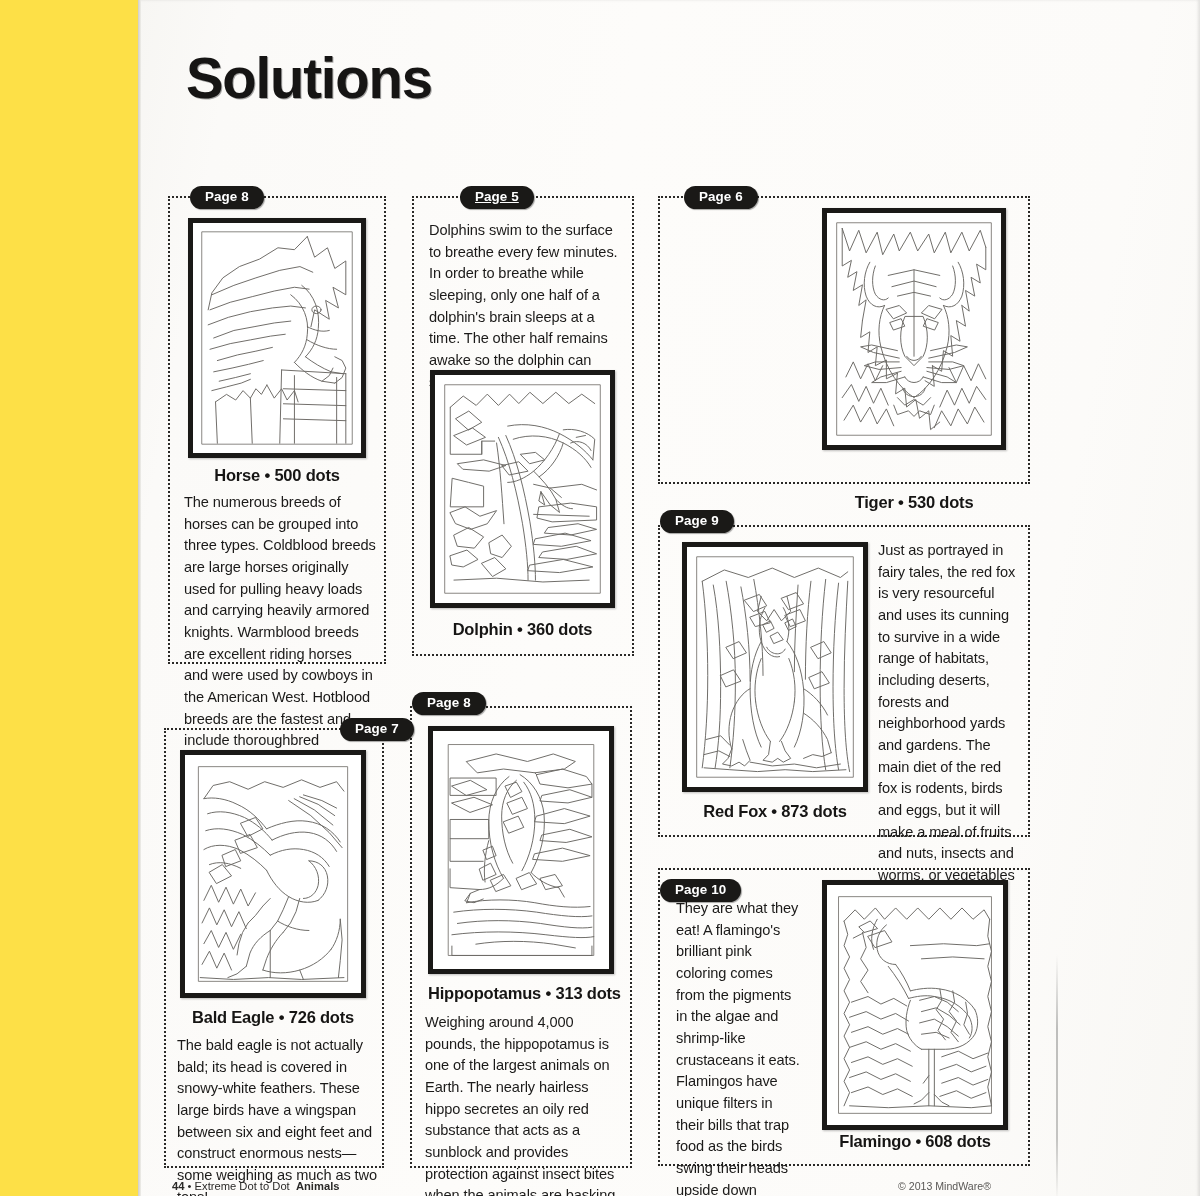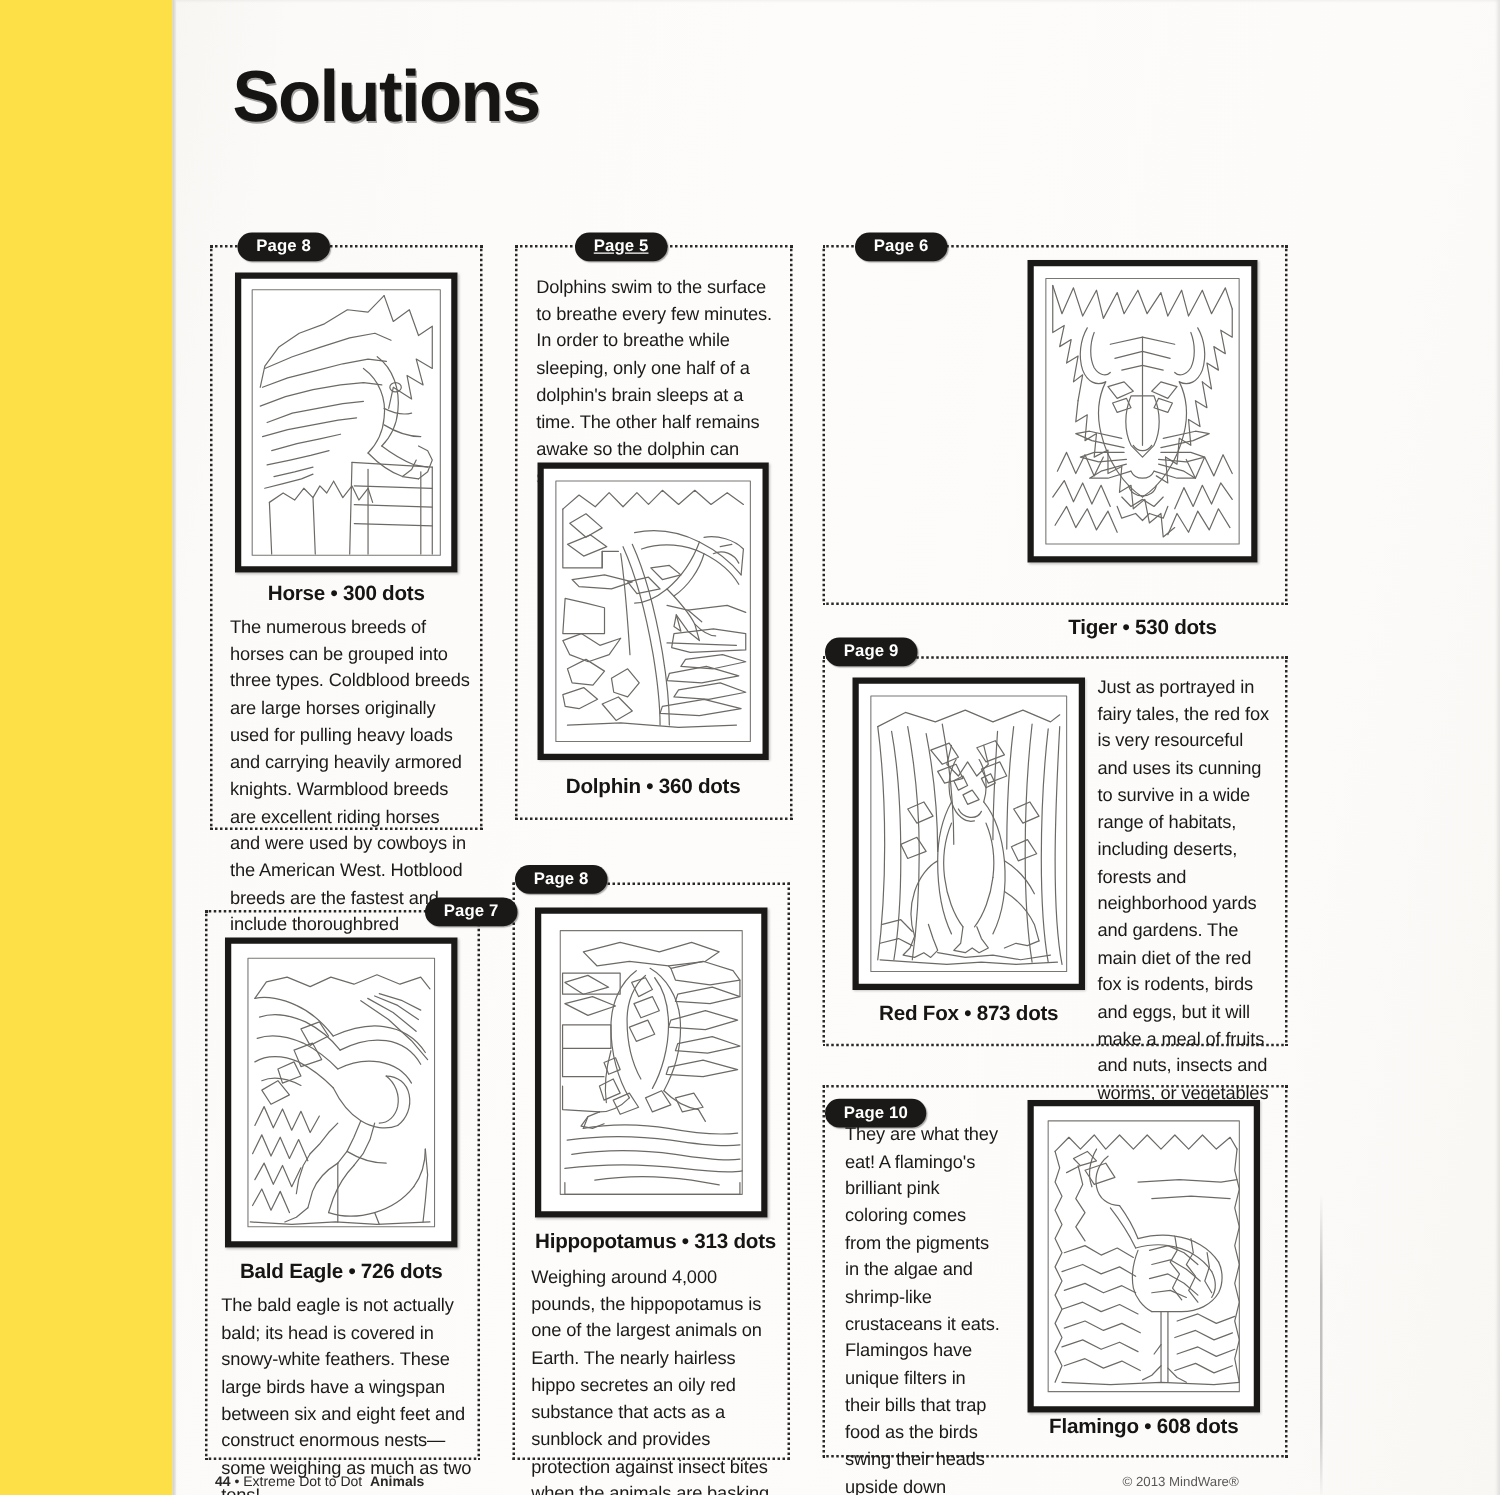--- a/index.html
+++ b/index.html
@@ -183,21 +183,21 @@
       <path class="ink" d="M92 170 L160 172"></path>
       <path class="ink" d="M92 186 L160 188"></path>
       <path class="ink" d="M92 202 L160 204"></path>
       <path class="ink" d="M104 156 L104 228"></path>
       <path class="ink" d="M150 158 L150 228"></path>
       <path class="ink" d="M160 154 L160 228"></path>
       <path class="ink" d="M18 184 L20 228"></path>
       <path class="ink" d="M56 180 L58 228"></path>
     </svg>
   </div>
-  <div class="caption" style="left:188px; top:466px; width:178px;">Horse • 300 dots</div>
+  <div class="caption" style="left:188px; top:466px; width:178px;">Horse • 500 dots</div>
   <div class="body-text" style="left:184px; top:492px; width:194px;">The numerous breeds of horses can be grouped into three types. Coldblood breeds are large horses originally used for pulling heavy loads and carrying heavily armored knights. Warmblood breeds are excellent riding horses and were used by cowboys in the American West. Hotblood breeds are the fastest and include thoroughbred racehorses.</div>
 
   <div class="panel" style="left:412px; top:196px; width:222px; height:460px;"></div>
   <div class="badge" style="left:460px; top:186px;text-decoration:underline;">Page 5</div>
 
   <div class="body-text" style="left:429px; top:220px; width:198px;">Dolphins swim to the surface to breathe every few minutes. In order to breathe while sleeping, only one half of a dolphin's brain sleeps at a time. The other half remains awake so the dolphin can surface when needed.</div>
 
   <div class="frame" style="left:430px; top:370px; width:185px; height:238px;">
     <svg viewBox="0 0 176 230" preserveAspectRatio="none">
       <rect x="4" y="4" width="168" height="222" class="ink2"></rect>

